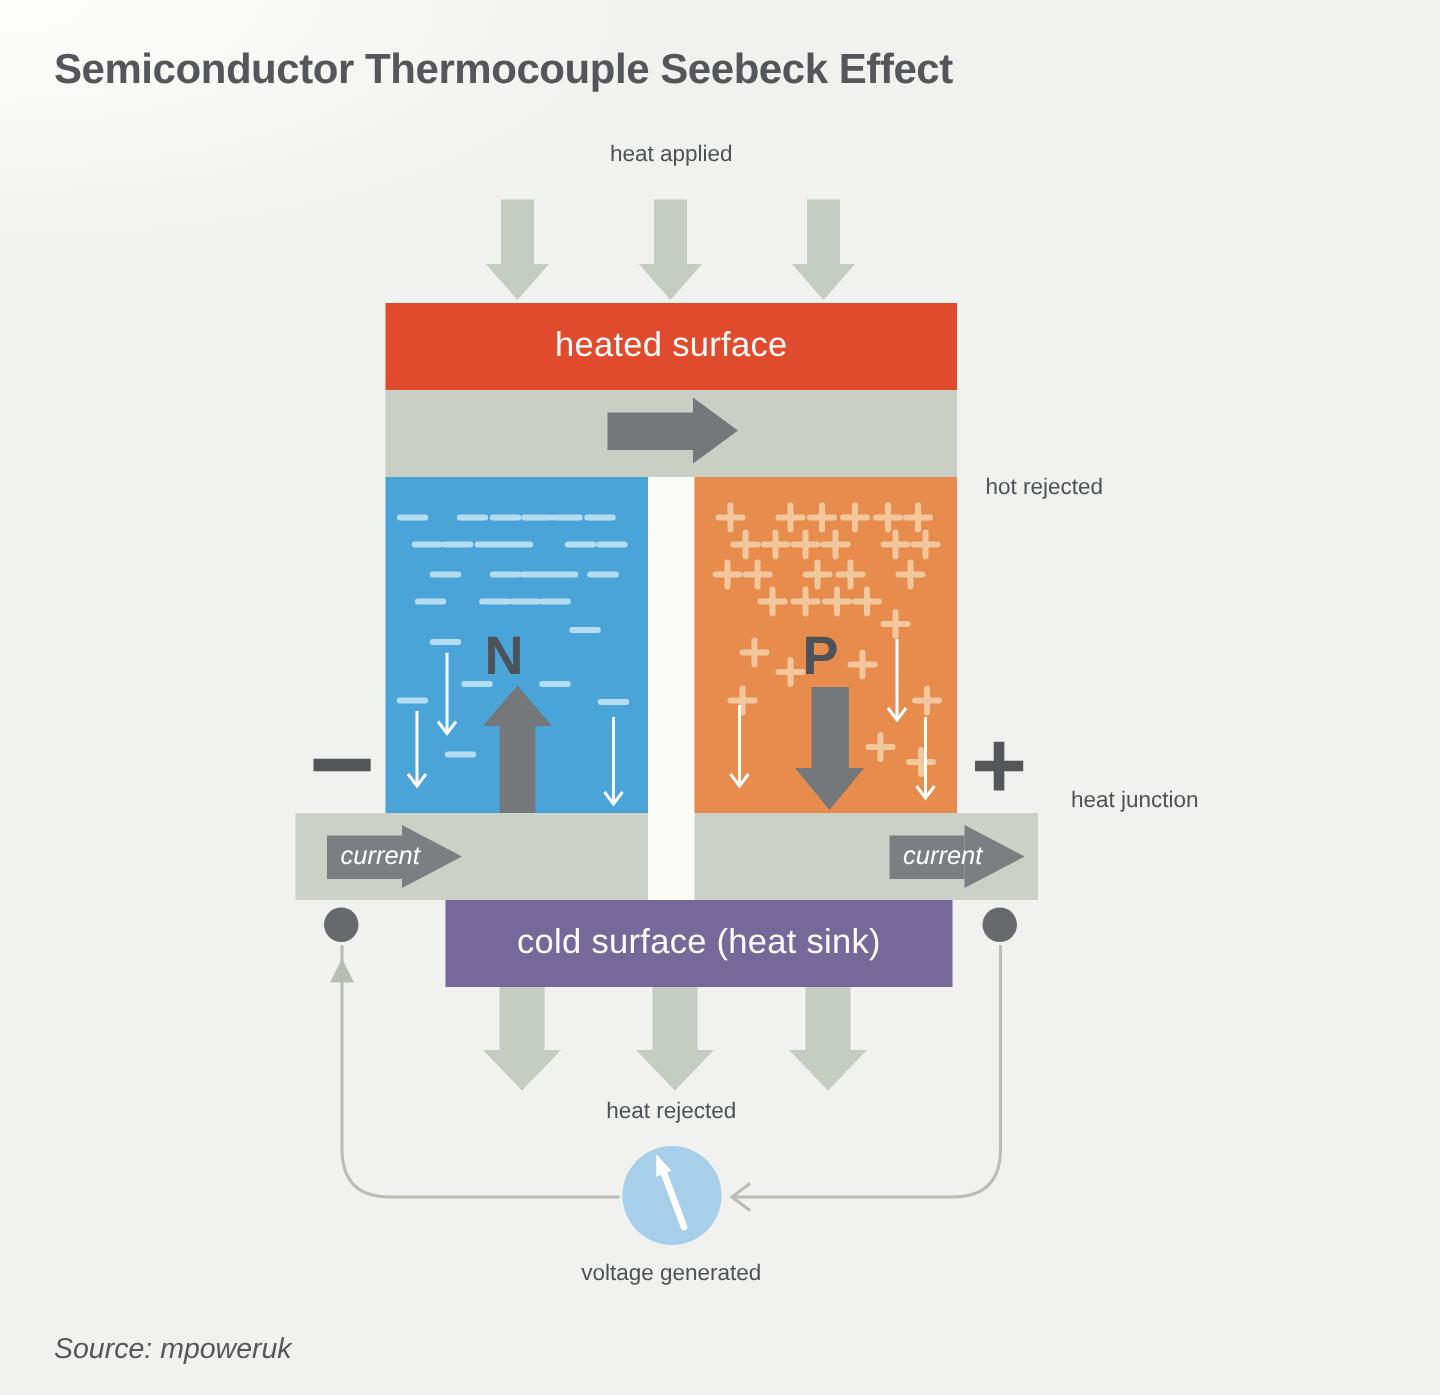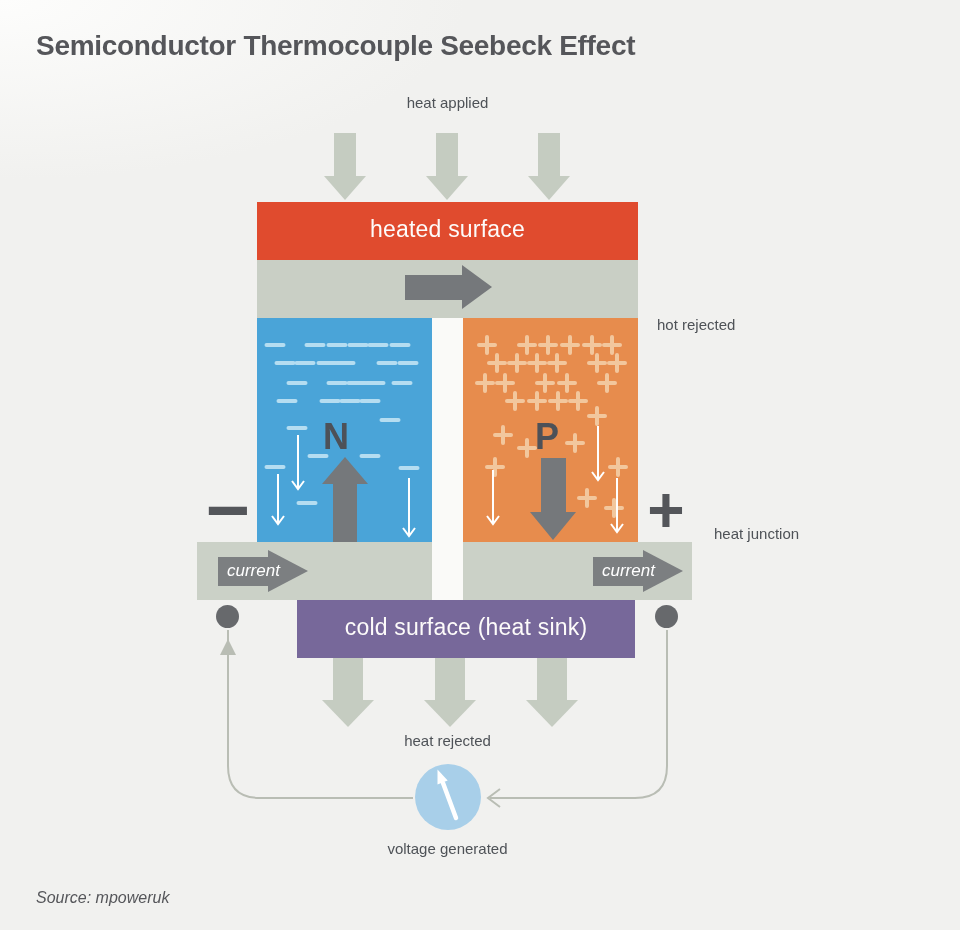--- a/index.html
+++ b/index.html
@@ -21,21 +21,21 @@
   .lbl{
     position:absolute;font-size:15px;color:#4e5257;white-space:nowrap;
   }
   .lbl.center{text-align:center;}
   .bar-text{
     position:absolute;left:0;right:0;top:50%;transform:translateY(-54%);
     text-align:center;font-size:23px;color:#fdfbfa;letter-spacing:0.2px;
   }
   .source{
     position:absolute;left:36px;top:889px;
-    font-size:16px;font-style:italic;color:#55565a;
+    font-size:19px;font-style:italic;color:#55565a;
   }
   
   .bar{position:absolute;}
   .heated{left:257px;top:202px;width:381px;height:58px;background:#e04b2e;}
   .hotjunc{left:257px;top:260px;width:381px;height:58px;background:#c9cfc5;}
   .coldbar{left:197px;top:542px;width:495px;height:58px;background:#cbd1c7;}
   .gapcol{left:432px;top:318px;width:31px;height:282px;background:#fafaf8;}
   .coldsurf{left:257px;top:600px;width:338px;height:58px;background:#77689a;margin-left:40px;}
   .block{position:absolute;top:318px;width:175px;height:224px;overflow:hidden;}
   .nblock{left:257px;background:#4aa4d8;}

